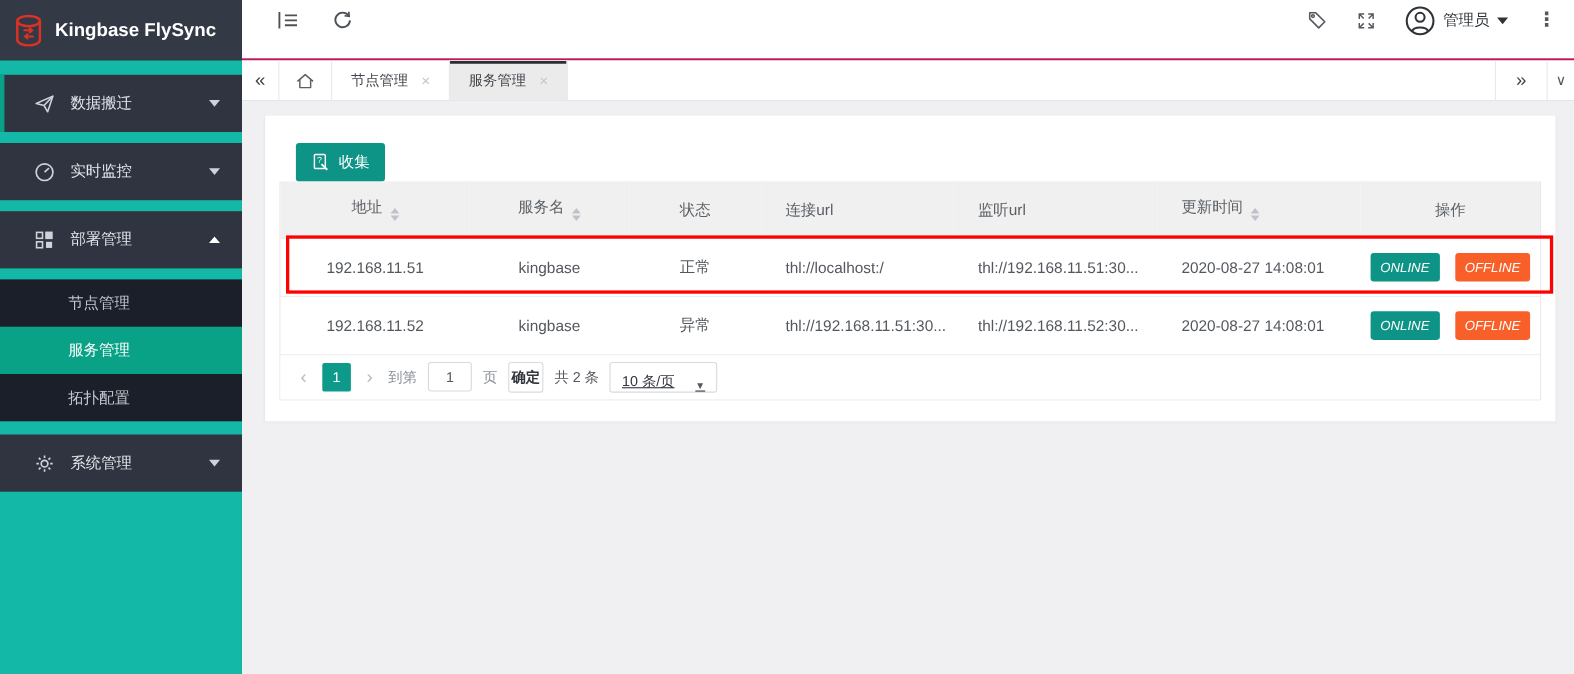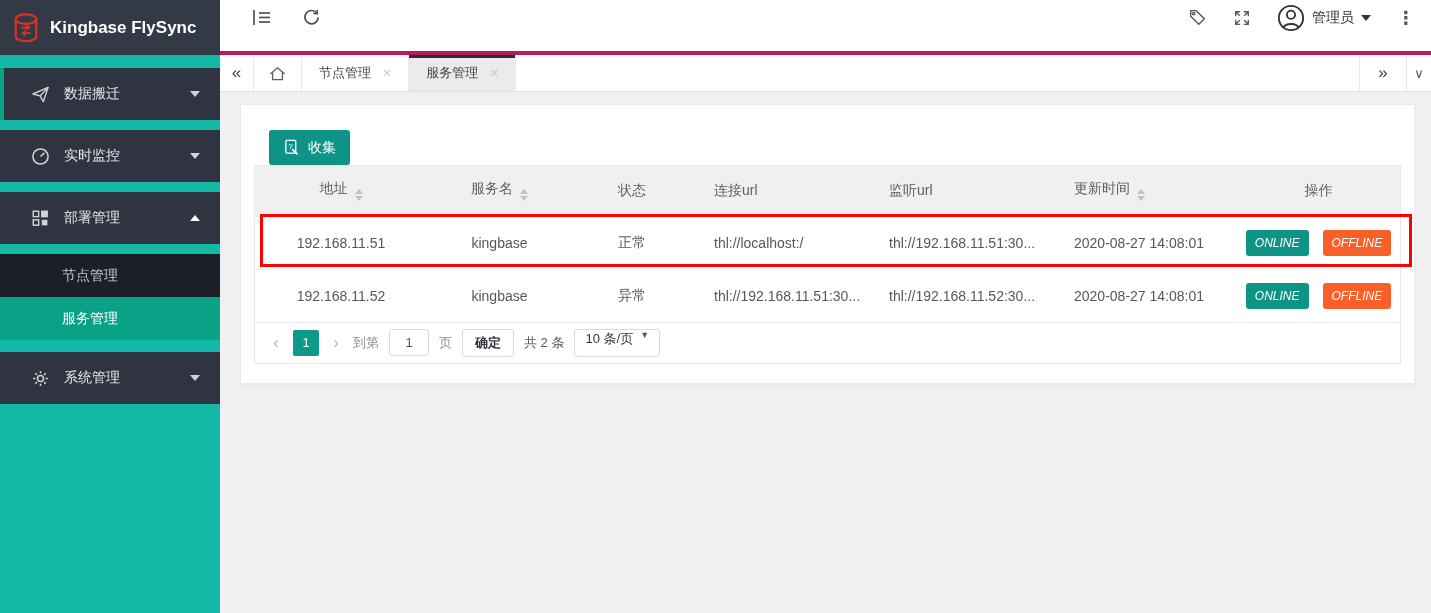--- a/index.html
+++ b/index.html
@@ -19,21 +19,21 @@
   .nav-label{ color:#e3e6ea; font-size:14px; flex:1; }
   .caret-down{ width:0; height:0; border-left:5px solid transparent; border-right:5px solid transparent; border-top:6px solid #cfd3d9; }
   .caret-up{ width:0; height:0; border-left:5px solid transparent; border-right:5px solid transparent; border-bottom:6px solid #fff; }
   .submenu{ background:#1a1f29; margin-bottom:12px; }
   .sub-item{ height:43px; display:flex; align-items:center; padding-left:62px; color:#c3c7cd; font-size:14px; cursor:pointer; }
   .sub-item.selected{ background:#0aa287; color:#fff; }
 
   
   .main{ flex:1; display:flex; flex-direction:column; min-width:0; }
 
-  .topbar{ height:55px; background:#fff; border-bottom:4px solid #be185d;
+  .topbar{ height:55px; background:#fff; border-bottom:2px solid #be185d;
            display:flex; align-items:center; padding:0 16px 16px 32px; }
   .topbar-left{ display:flex; align-items:center; gap:30px; }
   .icon-btn{ display:flex; align-items:center; justify-content:center; color:#55595e; cursor:pointer; }
   .topbar-right{ margin-left:auto; display:flex; align-items:center; gap:26px; }
   .user-chip{ display:flex; align-items:center; gap:7px; cursor:pointer; }
   .user-name{ font-size:14px; color:#2e3338; }
   .user-caret{ width:0; height:0; border-left:5px solid transparent; border-right:5px solid transparent; border-top:6px solid #2e3338; }
   .dots{ font-size:18px; color:#55595e; font-weight:bold; cursor:pointer; }
 
   .tabbar{ height:37px; background:#fff; border-bottom:1px solid #dfe3e8; display:flex; align-items:stretch; }
@@ -71,25 +71,25 @@
   .btn-offline{ background:#f95f28; }
   .red-highlight{ position:absolute; left:5px; right:-12px; top:48px; height:53px;
                   border:3px solid #ff0000; pointer-events:none; }
 
   .pagination{ display:flex; align-items:center; gap:10px; padding:6px 0 6px 14px; font-size:13px; color:#8a8f99; background:#fff; }
   .pg-arrow{ color:#b6b9bf; font-size:17px; width:14px; text-align:center; cursor:pointer; line-height:1; }
   .pg-current{ width:26px; height:26px; background:#0e9a8a; color:#fff; display:flex; align-items:center;
                justify-content:center; border-radius:2px; cursor:pointer; }
   .pg-input{ width:40px; height:27px; border:1px solid #d7dae0; border-radius:3px; text-align:center;
              font-size:13px; color:#54585e; font-family:inherit; }
-  .pg-confirm{ height:28px; padding:0 12px; background:#fff; border:1px solid #d7dae0; border-radius:3px;
+  .pg-confirm{ height:28px; padding:0 2px; background:#fff; border:1px solid #d7dae0; border-radius:3px;
                font-size:13px; color:#32373d; font-weight:bold; cursor:pointer; font-family:inherit; }
   .pg-total{ color:#54585e; }
-  .pg-size{ height:28px; border:1px solid #d7dae0; border-radius:3px; display:flex; align-items:flex-start;
-            gap:7px; padding:0 10px; color:#32373d; cursor:pointer; background:#fff; }
+  .pg-size{ height:28px; border:1px solid #d7dae0; border-radius:3px; display:flex; align-items:flex-end;
+            gap:19px; padding:0 10px; color:#32373d; cursor:pointer; background:#fff;text-decoration:underline; }
   .pg-size .sel-caret{ font-size:9px; color:#55595e; }
   svg{ display:block; }
 </style>
 </head>
 <body>
 
 <div class="app">
 
   <aside class="sidebar">
     <div class="logo">
@@ -136,20 +136,21 @@
             <rect x="12.8" y="12.8" width="4.6" height="4.6" fill="currentColor"></rect>
           </svg>
         </span>
         <span class="nav-label">部署管理</span>
         <span class="caret-up"></span>
       </div>
 
       <div class="submenu">
         <div class="sub-item">节点管理</div>
         <div class="sub-item selected">服务管理</div>
+        <div class="sub-item">拓扑配置</div>
       </div>
 
       <div class="nav-item">
         <span class="nav-icon">
           <svg width="19" height="19" viewBox="0 0 20 20" fill="none" stroke="currentColor" stroke-width="1.6">
             <circle cx="10" cy="10" r="3.2"></circle>
             <path d="M10 2.2 V4.6 M10 15.4 V17.8 M2.2 10 H4.6 M15.4 10 H17.8 M4.5 4.5 L6.2 6.2 M13.8 13.8 L15.5 15.5 M15.5 4.5 L13.8 6.2 M6.2 13.8 L4.5 15.5"></path>
           </svg>
         </span>
         <span class="nav-label">系统管理</span>

